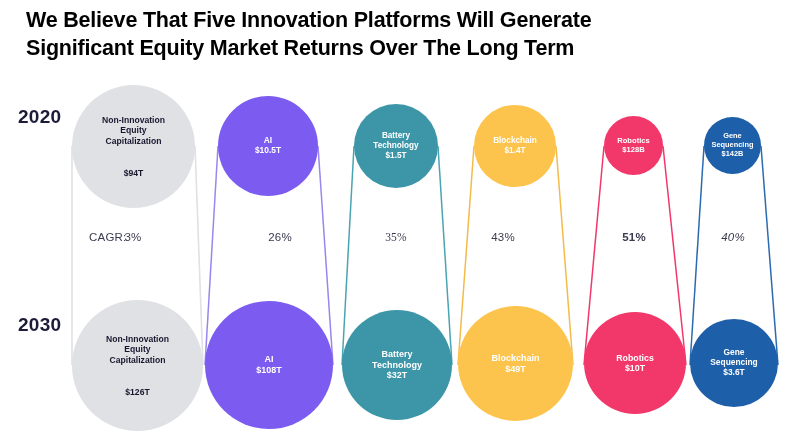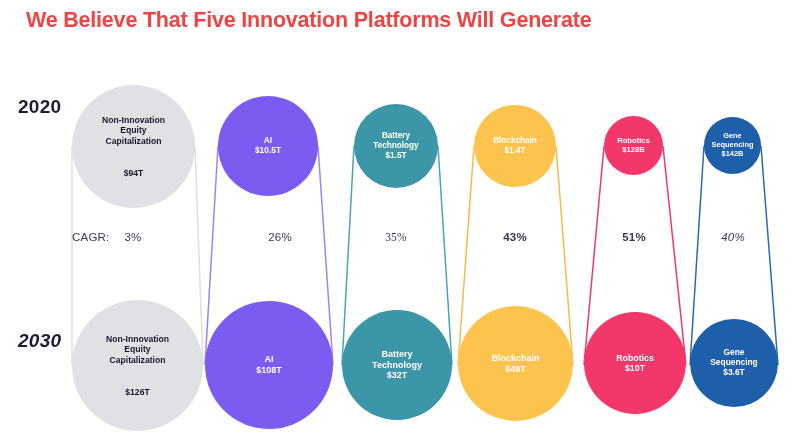--- a/index.html
+++ b/index.html
@@ -8,64 +8,65 @@
     background:#ffffff;
     font-family:"Liberation Sans",sans-serif;
     position:relative;
   }
   #stage{position:absolute;left:0;top:0;width:796px;height:436px;}
 
   
   .title{
     position:absolute;left:26px;top:6px;width:740px;
     font-size:21.5px;line-height:28px;font-weight:bold;
-    color:#ef4444;letter-spacing:-0.2px;
+    color:#000000;letter-spacing:-0.2px;
   }
   .title .l2{display:block;}
 
   
   .year{
     position:absolute;font-size:19px;font-weight:bold;color:#1c1b3a;
     letter-spacing:0.3px;
   }
-  #year-2020{left:18px;top:96px;}
-  #year-2030{left:18px;top:330px;font-style:italic;}
+  #year-2020{left:18px;top:106px;}
+  #year-2030{left:18px;top:314px;}
 
   
   #connectors{position:absolute;left:0;top:0;width:796px;height:436px;}
 
   
   .bubble{
     position:absolute;border-radius:50%;
     display:flex;flex-direction:column;align-items:center;justify-content:center;
     text-align:center;box-sizing:border-box;
   }
   .bubble .nm{font-weight:bold;line-height:1.18;}
   .bubble .vl{font-weight:bold;line-height:1.18;}
   .bubble.light .nm,.bubble.light .vl{color:#ffffff;}
   .bubble.dark .nm,.bubble.dark .vl{color:#18172e;}
   .bubble.gray .vl{margin-top:22px;}
 
   
   .cagr-label{
-    position:absolute;font-size:11.5px;color:#3a3a50;left:72px;top:231px;
+    position:absolute;font-size:11.5px;color:#3a3a50;left:89px;top:231px;
     letter-spacing:0.2px;
   }
   .cagr-val{
     position:absolute;font-size:11.5px;color:#3a3a50;top:231px;
     text-align:center;letter-spacing:0.2px;
   }
 </style>
 </head>
 <body>
 
 <div id="stage">
 
   <div class="title">
     <span class="l1">We Believe That Five Innovation Platforms Will Generate</span>
+    <span class="l2">Significant Equity Market Returns Over The Long Term</span>
   </div>
 
   <div class="year" id="year-2020">2020</div>
   <div class="year" id="year-2030">2030</div>
 
   <svg id="connectors" viewBox="0 0 796 436" preserveAspectRatio="none">
 
     <path d="M72,146 L72,365" stroke="#dfe1e4" stroke-width="1.6" fill="none"></path>
     <path d="M195,146 L203,365" stroke="#dfe1e4" stroke-width="1.6" fill="none"></path>
 
@@ -116,21 +117,21 @@
   <div class="bubble light" style="left:704px;top:117px;width:57px;height:57px;background:#1d5fa8;font-size:7.4px;">
     <span class="nm">Gene</span>
     <span class="nm">Sequencing</span>
     <span class="vl">$142B</span>
   </div>
 
   <div class="cagr-label">CAGR:</div>
   <div class="cagr-val" style="left:113px;width:40px;">3%</div>
   <div class="cagr-val" style="left:260px;width:40px;">26%</div>
   <div class="cagr-val" style="left:376px;width:40px;font-family:Liberation Serif, serif;">35%</div>
-  <div class="cagr-val" style="left:495px;width:40px;font-weight:bold;">43%</div>
+  <div class="cagr-val" style="left:483px;width:40px;">43%</div>
   <div class="cagr-val" style="left:614px;width:40px;font-weight:bold;">51%</div>
   <div class="cagr-val" style="left:713px;width:40px;font-style:italic;">40%</div>
 
   <div class="bubble gray dark" style="left:72px;top:300px;width:131px;height:131px;background:#dfe1e4;font-size:8.6px;">
     <span class="nm">Non-Innovation</span>
     <span class="nm">Equity</span>
     <span class="nm">Capitalization</span>
     <span class="vl">$126T</span>
   </div>
 

